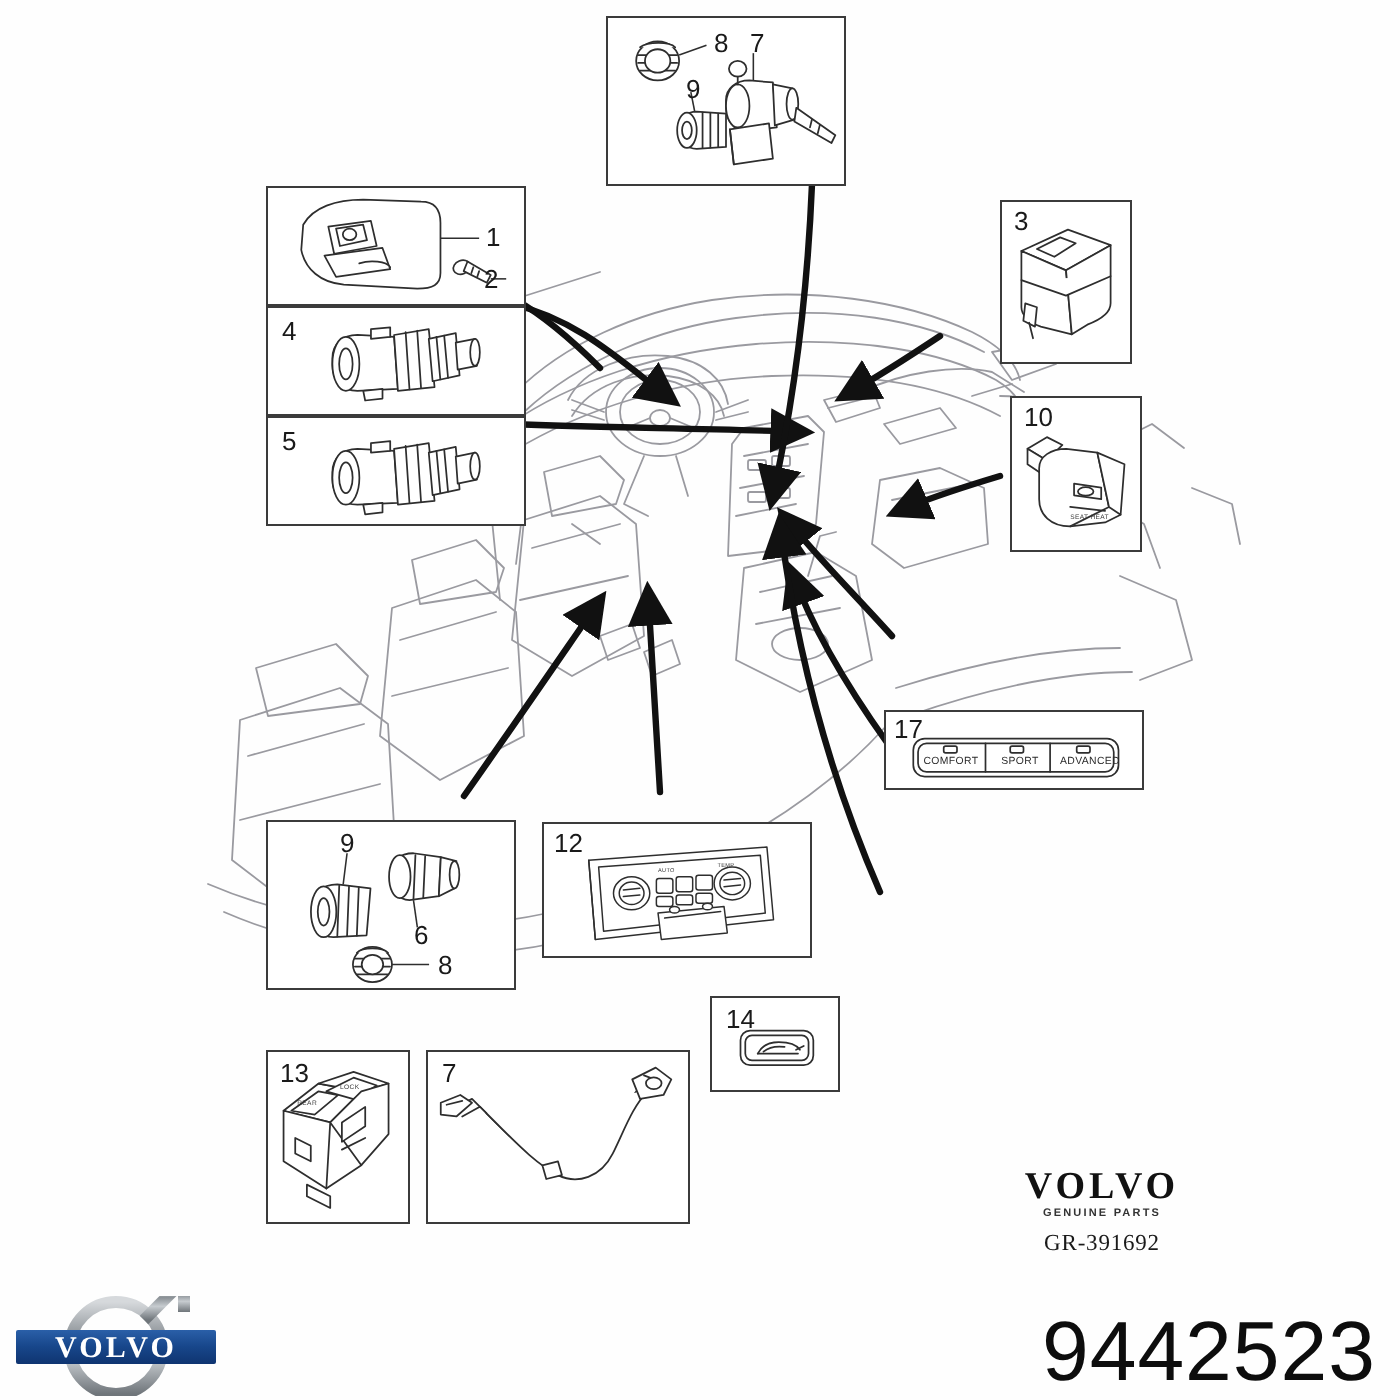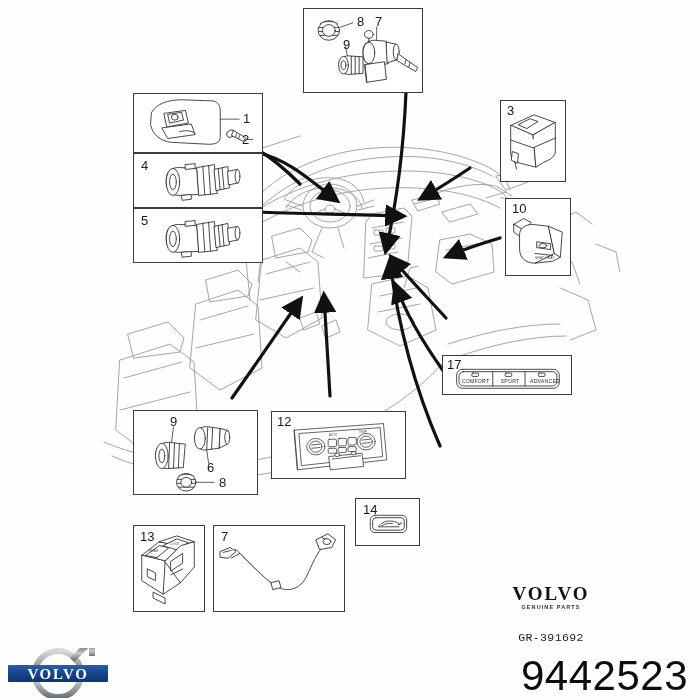--- a/index.html
+++ b/index.html
@@ -79,25 +79,25 @@
   }
   #brand .genuine {
     font-family: "Liberation Sans", sans-serif;
     font-weight: bold;
     font-size: 5.5px;
     letter-spacing: 1.1px;
     color: #333;
     line-height: 1.2;
   }
   #brand .grcode {
-    font-family: Liberation Mono, monospace;
+    font-family: Liberation Serif, serif;
     font-size: 11.5px;
     letter-spacing: 0.4px;
     color: #1a1a1a;
-    margin-top: 20px;
+    margin-top: 5px;
   }
   #partno {
     position: absolute;
     right: 12px;
     top: 652px;
     font-family: "Liberation Sans", sans-serif;
     font-size: 42px;
     letter-spacing: 0.5px;
     color: #0d0d0d;
   }

